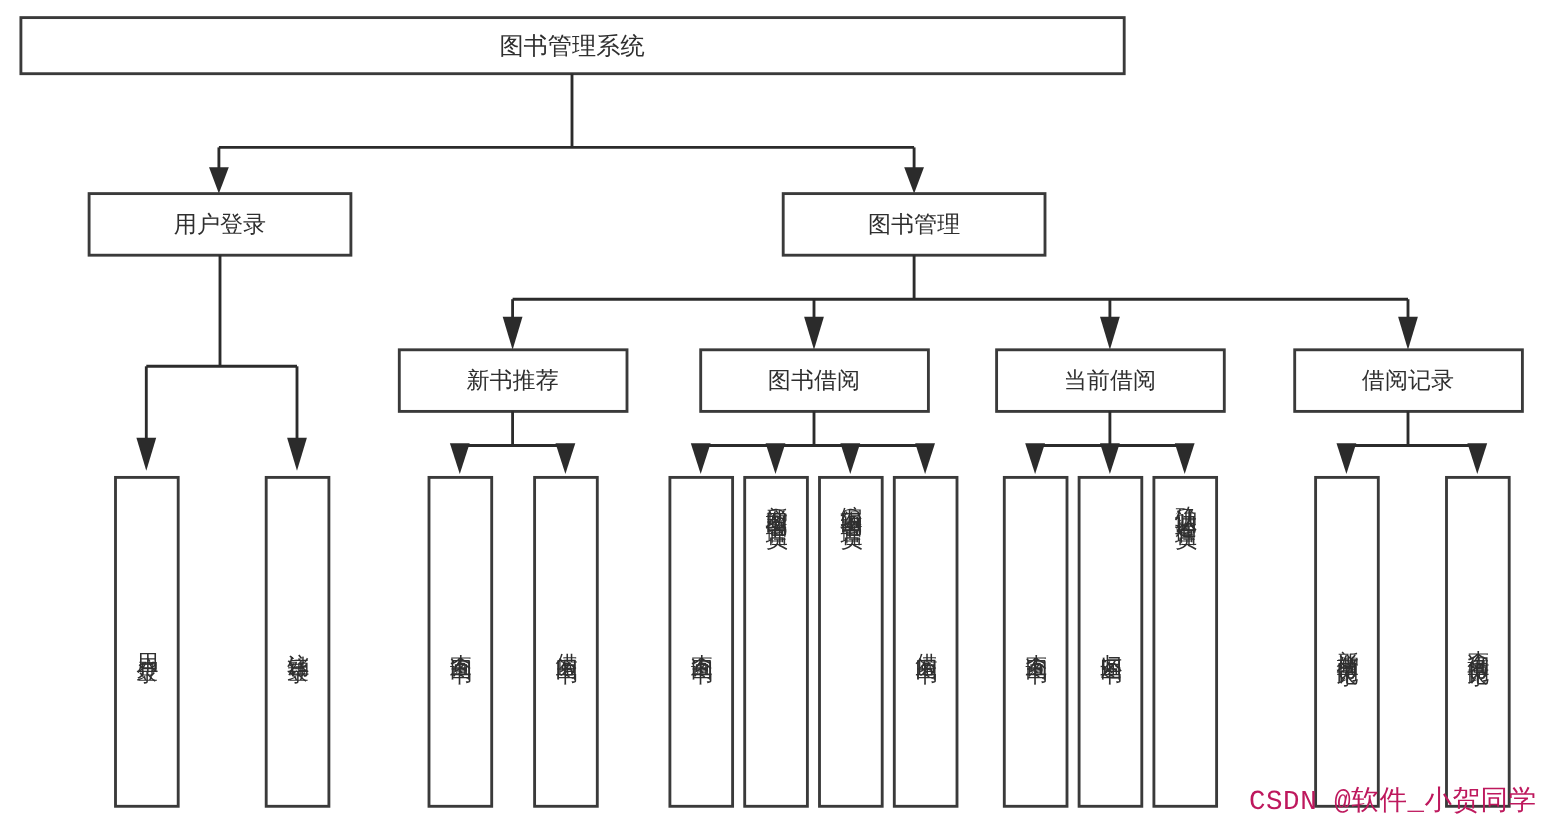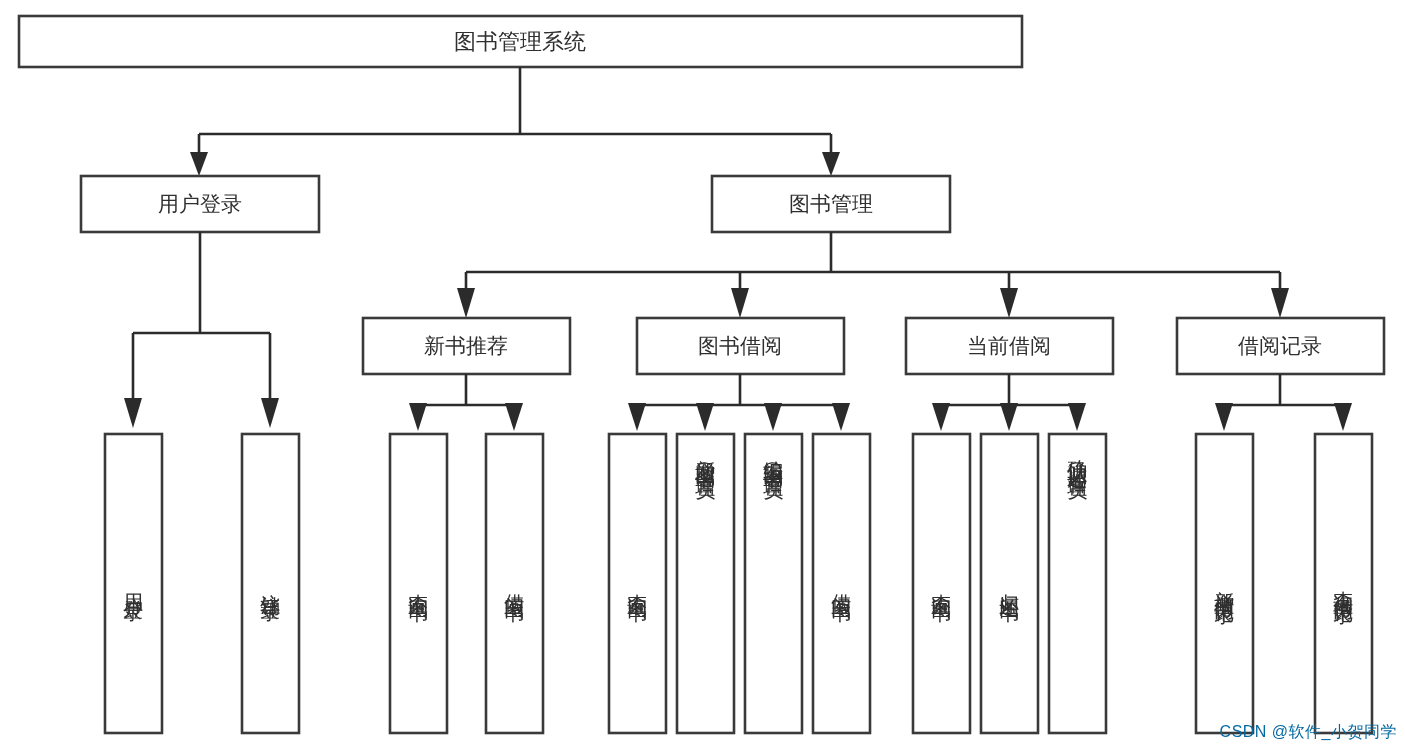--- a/index.html
+++ b/index.html
@@ -70,23 +70,23 @@
     font-size: 20px;
     line-height: 1.22;
     color: #2f2f2f;
     letter-spacing: 3px;
     white-space: nowrap;
   }
   .watermark {
     position: absolute;
     right: 8px;
     bottom: 4px;
-    font-family: Liberation Sans, sans-serif;
-    font-size: 16px;
-    color: #0369a1;
+    font-family: Liberation Mono, monospace;
+    font-size: 25px;
+    color: #be185d;
     letter-spacing: 0.5px;
     white-space: nowrap;
   }
 </style>
 </head>
 <body>
 
 <div id="diagram-root">
 
   <svg class="diagram-canvas" viewBox="0 0 1405 747" xmlns="http://www.w3.org/2000/svg">

